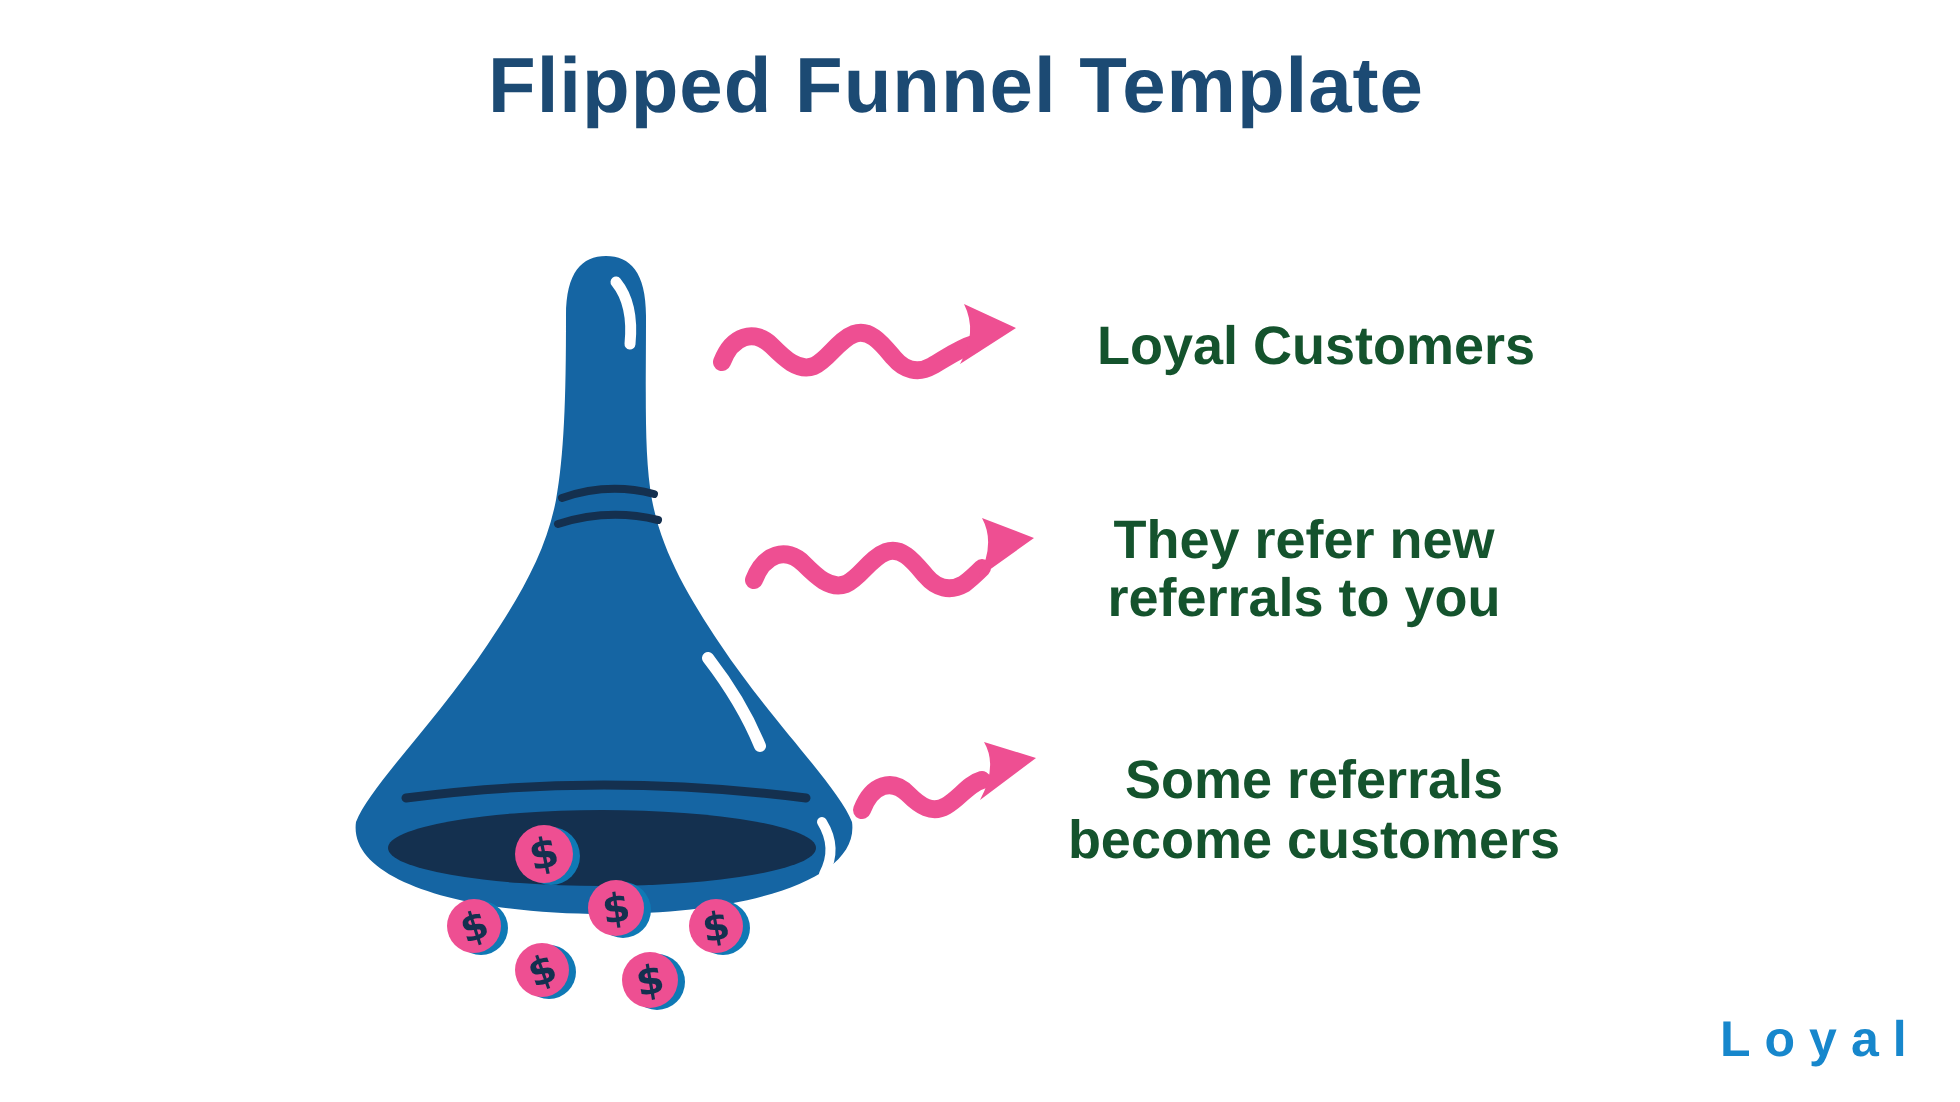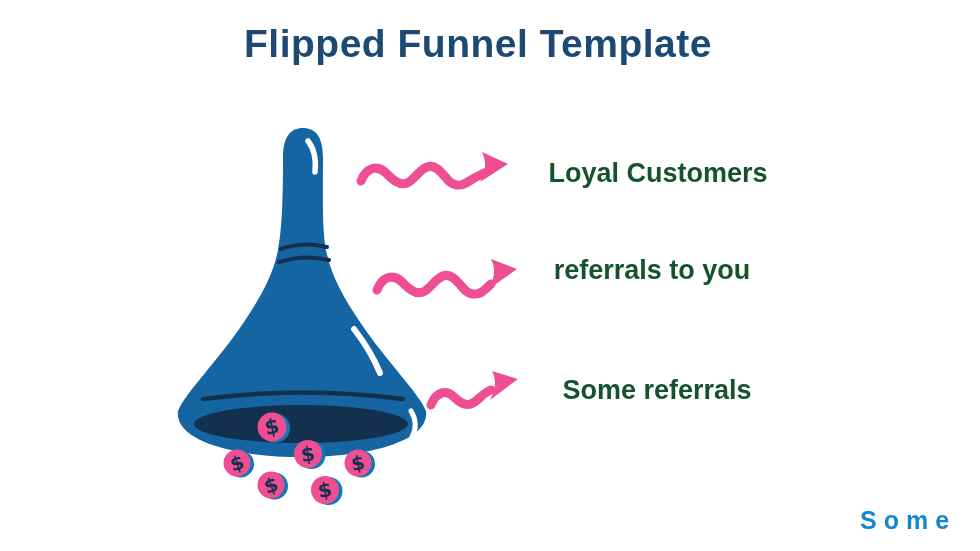--- a/index.html
+++ b/index.html
@@ -133,21 +133,23 @@
                  C 460 403 466 407 473 403 C 480 399 484 392 491 390"></path>
         <path d="M 518 379 L 492 371 Q 499 383 490 400 Z" fill="#ee4f92" stroke="none"></path>
       </g>
     </g>
   </svg>
 
   <div class="stage-label stage-1">
     <span>Loyal Customers</span>
   </div>
   <div class="stage-label stage-2">
+    <span>They refer new</span>
     <span>referrals to you</span>
   </div>
   <div class="stage-label stage-3">
     <span>Some referrals</span>
+    <span>become customers</span>
   </div>
 
-  <div class="logo">Some</div>
+  <div class="logo">Loyal</div>
 
 </div>
 
 </body></html>

